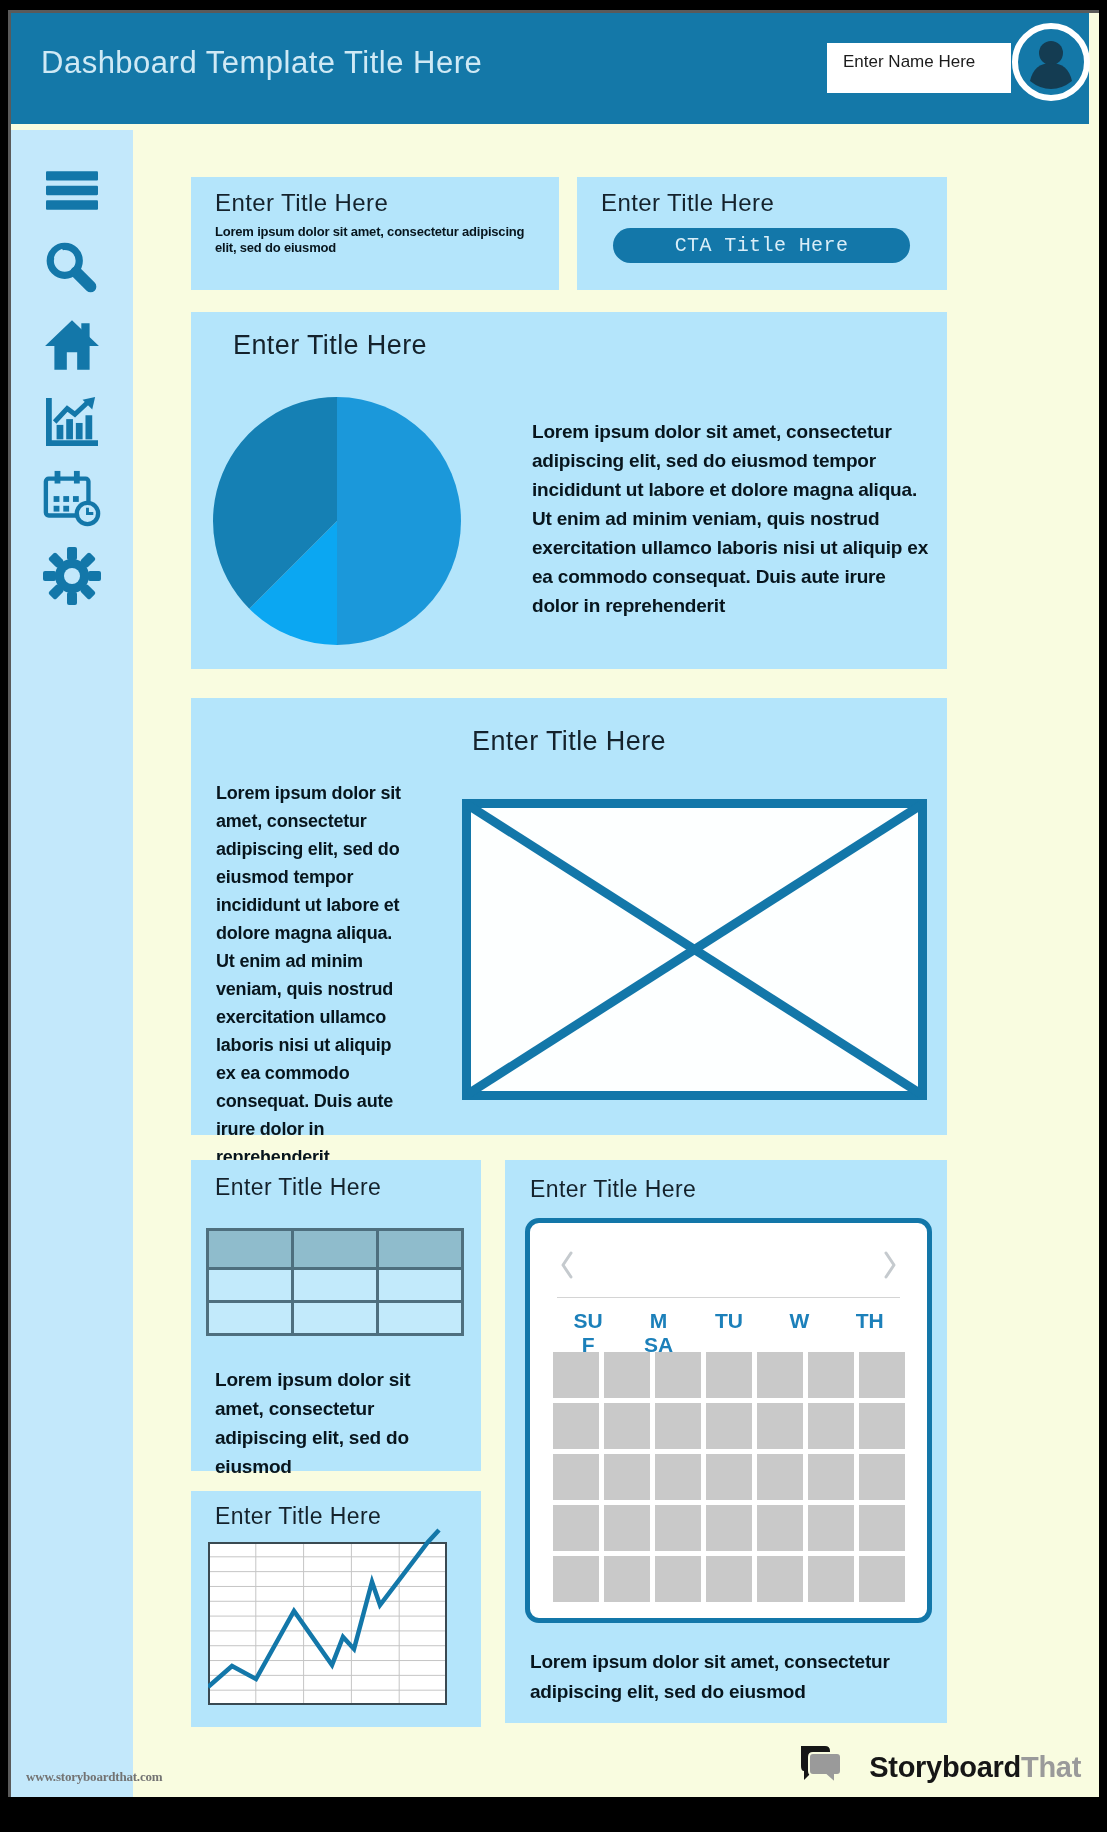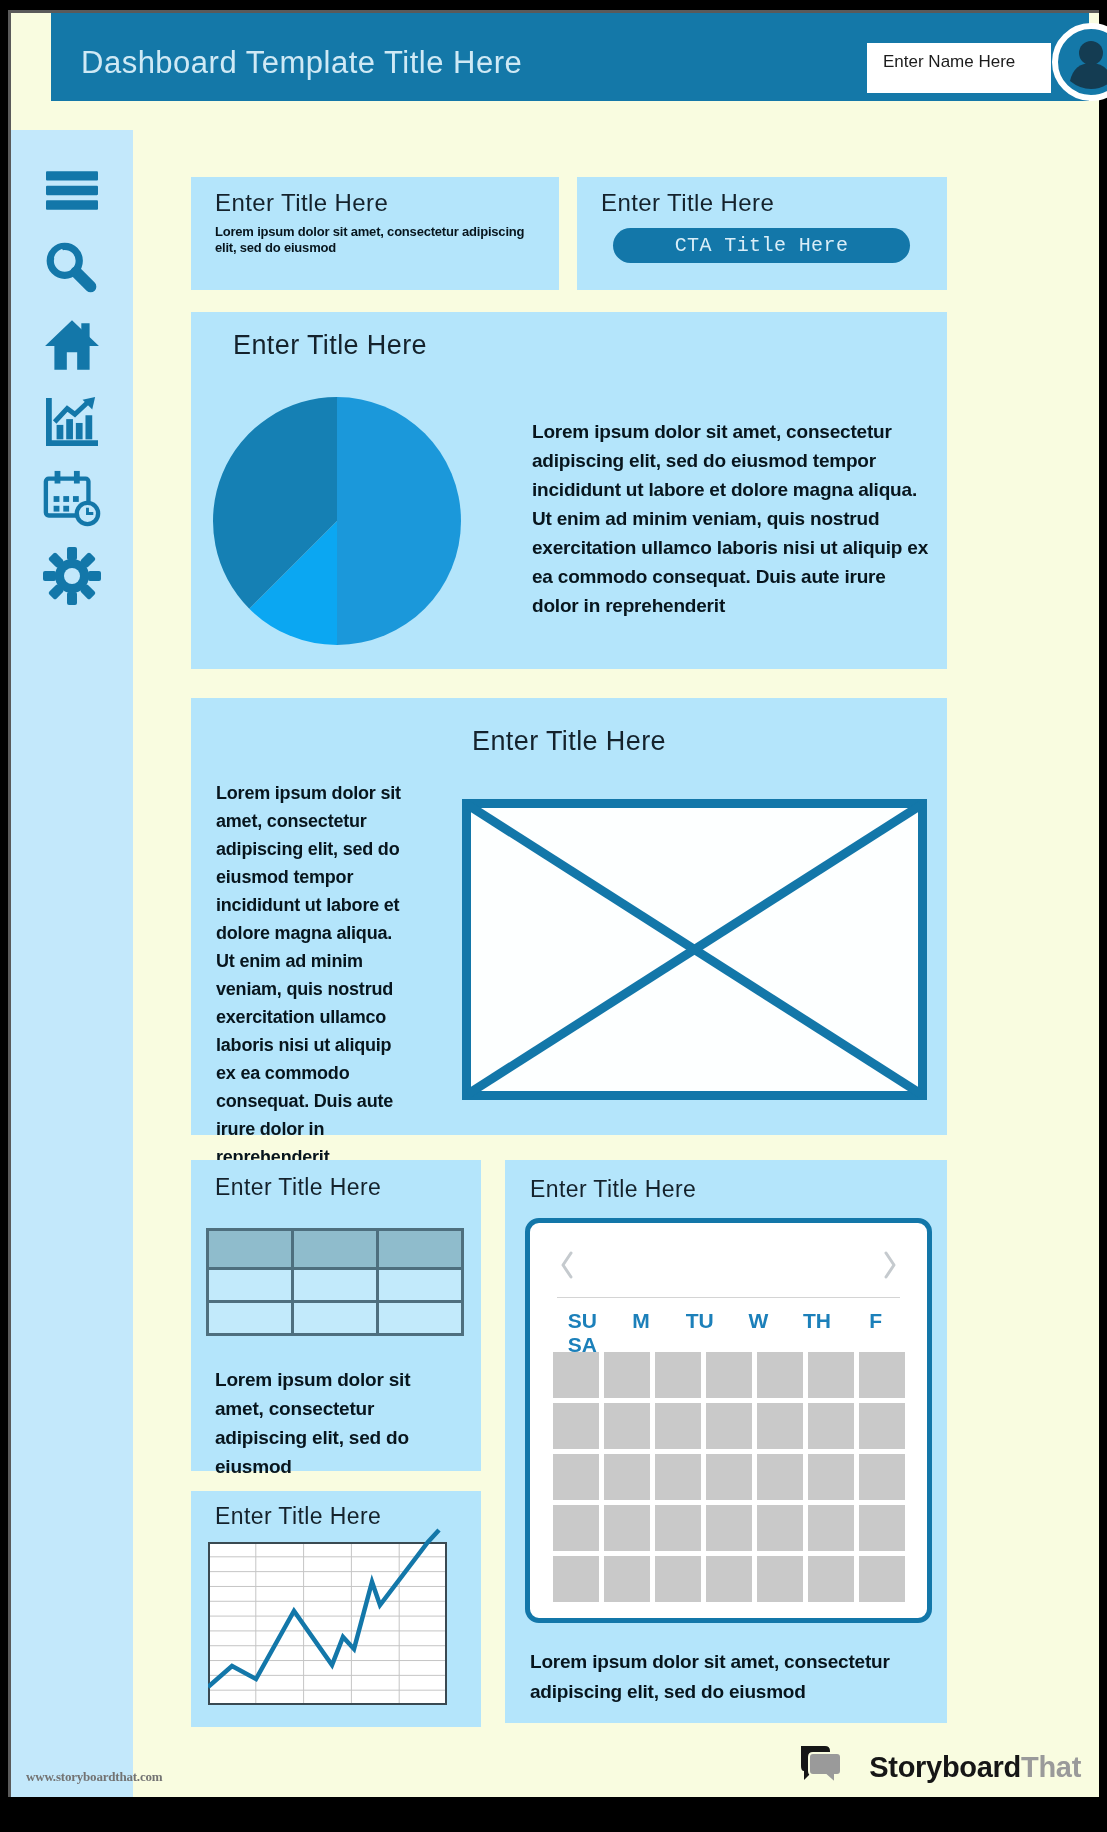--- a/index.html
+++ b/index.html
@@ -3,21 +3,21 @@
 <meta charset="utf-8">
 <style>
   html,body{margin:0;padding:0;background:#000;}
   .stage{position:relative;width:1107px;height:1832px;background:var(--frame-black,#000);
          font-family:"Liberation Sans", sans-serif; overflow:hidden;}
   .frame{position:absolute;left:8px;top:10px;right:8px;bottom:35px;
          border-top:3px solid var(--frame-gray,#5a5a5a);
          border-left:3px solid var(--frame-gray,#5a5a5a);
          background:var(--main-bg,#f9fce0);}
   
-  .header{position:absolute;left:0;top:0;right:10px;height:88px;background:var(--header-bg,#1478a8);margin-left:40px;}
+  .header{position:absolute;left:0;top:0;right:10px;height:111px;background:var(--header-bg,#1478a8);}
   .header-title{position:absolute;left:30px;top:32px;font-size:31px;letter-spacing:.5px;
                 color:var(--header-title,#cfe9f5);}
   .name-input{position:absolute;left:816px;top:30px;width:168px;height:38px;border:none;outline:none;
               background:#fff;font-family:"Liberation Sans",sans-serif;font-size:17px;color:#1c1c1c;
               padding:0 0 12px 16px;}
   .name-input::placeholder{color:#1c1c1c;opacity:1;}
   .avatar{position:absolute;left:997px;top:6px;width:86px;height:86px;}
   
   .sidebar{position:absolute;left:0;top:117px;width:122px;bottom:0;background:var(--sidebar-bg,#c3e8fb);
            display:flex;flex-direction:column;align-items:center;gap:19px;padding-top:32px;box-sizing:border-box;}
@@ -59,21 +59,21 @@
   .card-table .lorem{position:absolute;left:24px;top:205px;width:245px;font-size:19px;line-height:29px;}
   
   .card-cal{left:372px;top:1030px;width:442px;height:563px;}
   .card-cal .card-title{position:absolute;left:25px;top:16px;font-size:23px;}
   .cal-panel{position:absolute;left:20px;top:58px;width:407px;height:405px;box-sizing:border-box;
              background:#fff;border:5px solid var(--accent,#1377a9);border-radius:14px;}
   .cal-nav{position:absolute;top:25px;left:27px;right:27px;height:34px;}
   .cal-chevron{position:absolute;top:2px;width:20px;height:30px;cursor:pointer;}
   .cal-chevron.left{left:0;} .cal-chevron.right{right:0;}
   .cal-divider{position:absolute;left:27px;right:27px;top:74px;height:1px;background:var(--cal-divider,#d4d4d4);}
-  .cal-days{position:absolute;left:23px;top:86px;width:352px;display:grid;grid-template-columns:repeat(6,1fr);}
+  .cal-days{position:absolute;left:23px;top:86px;width:352px;display:grid;grid-template-columns:repeat(5,1fr);}
   .cal-day{text-align:center;font-size:21px;font-weight:700;color:var(--cal-day,#1c80ba);}
   .cal-grid{position:absolute;left:23px;top:129px;width:352px;display:grid;
             grid-template-columns:repeat(7,46px);grid-auto-rows:46px;gap:5px;}
   .cal-cell{background:var(--cal-square,#c9c9c9);}
   .card-cal .lorem{position:absolute;left:25px;top:487px;width:400px;font-size:19px;line-height:30px;}
   
   .card-line{left:58px;top:1361px;width:290px;height:236px;}
   .card-line .card-title{position:absolute;left:24px;top:12px;font-size:23px;}
   .line-svg{position:absolute;left:17px;top:31px;}
   .chart-bg{fill:#fff;stroke:var(--chart-border,#3a4a52);stroke-width:2;}

